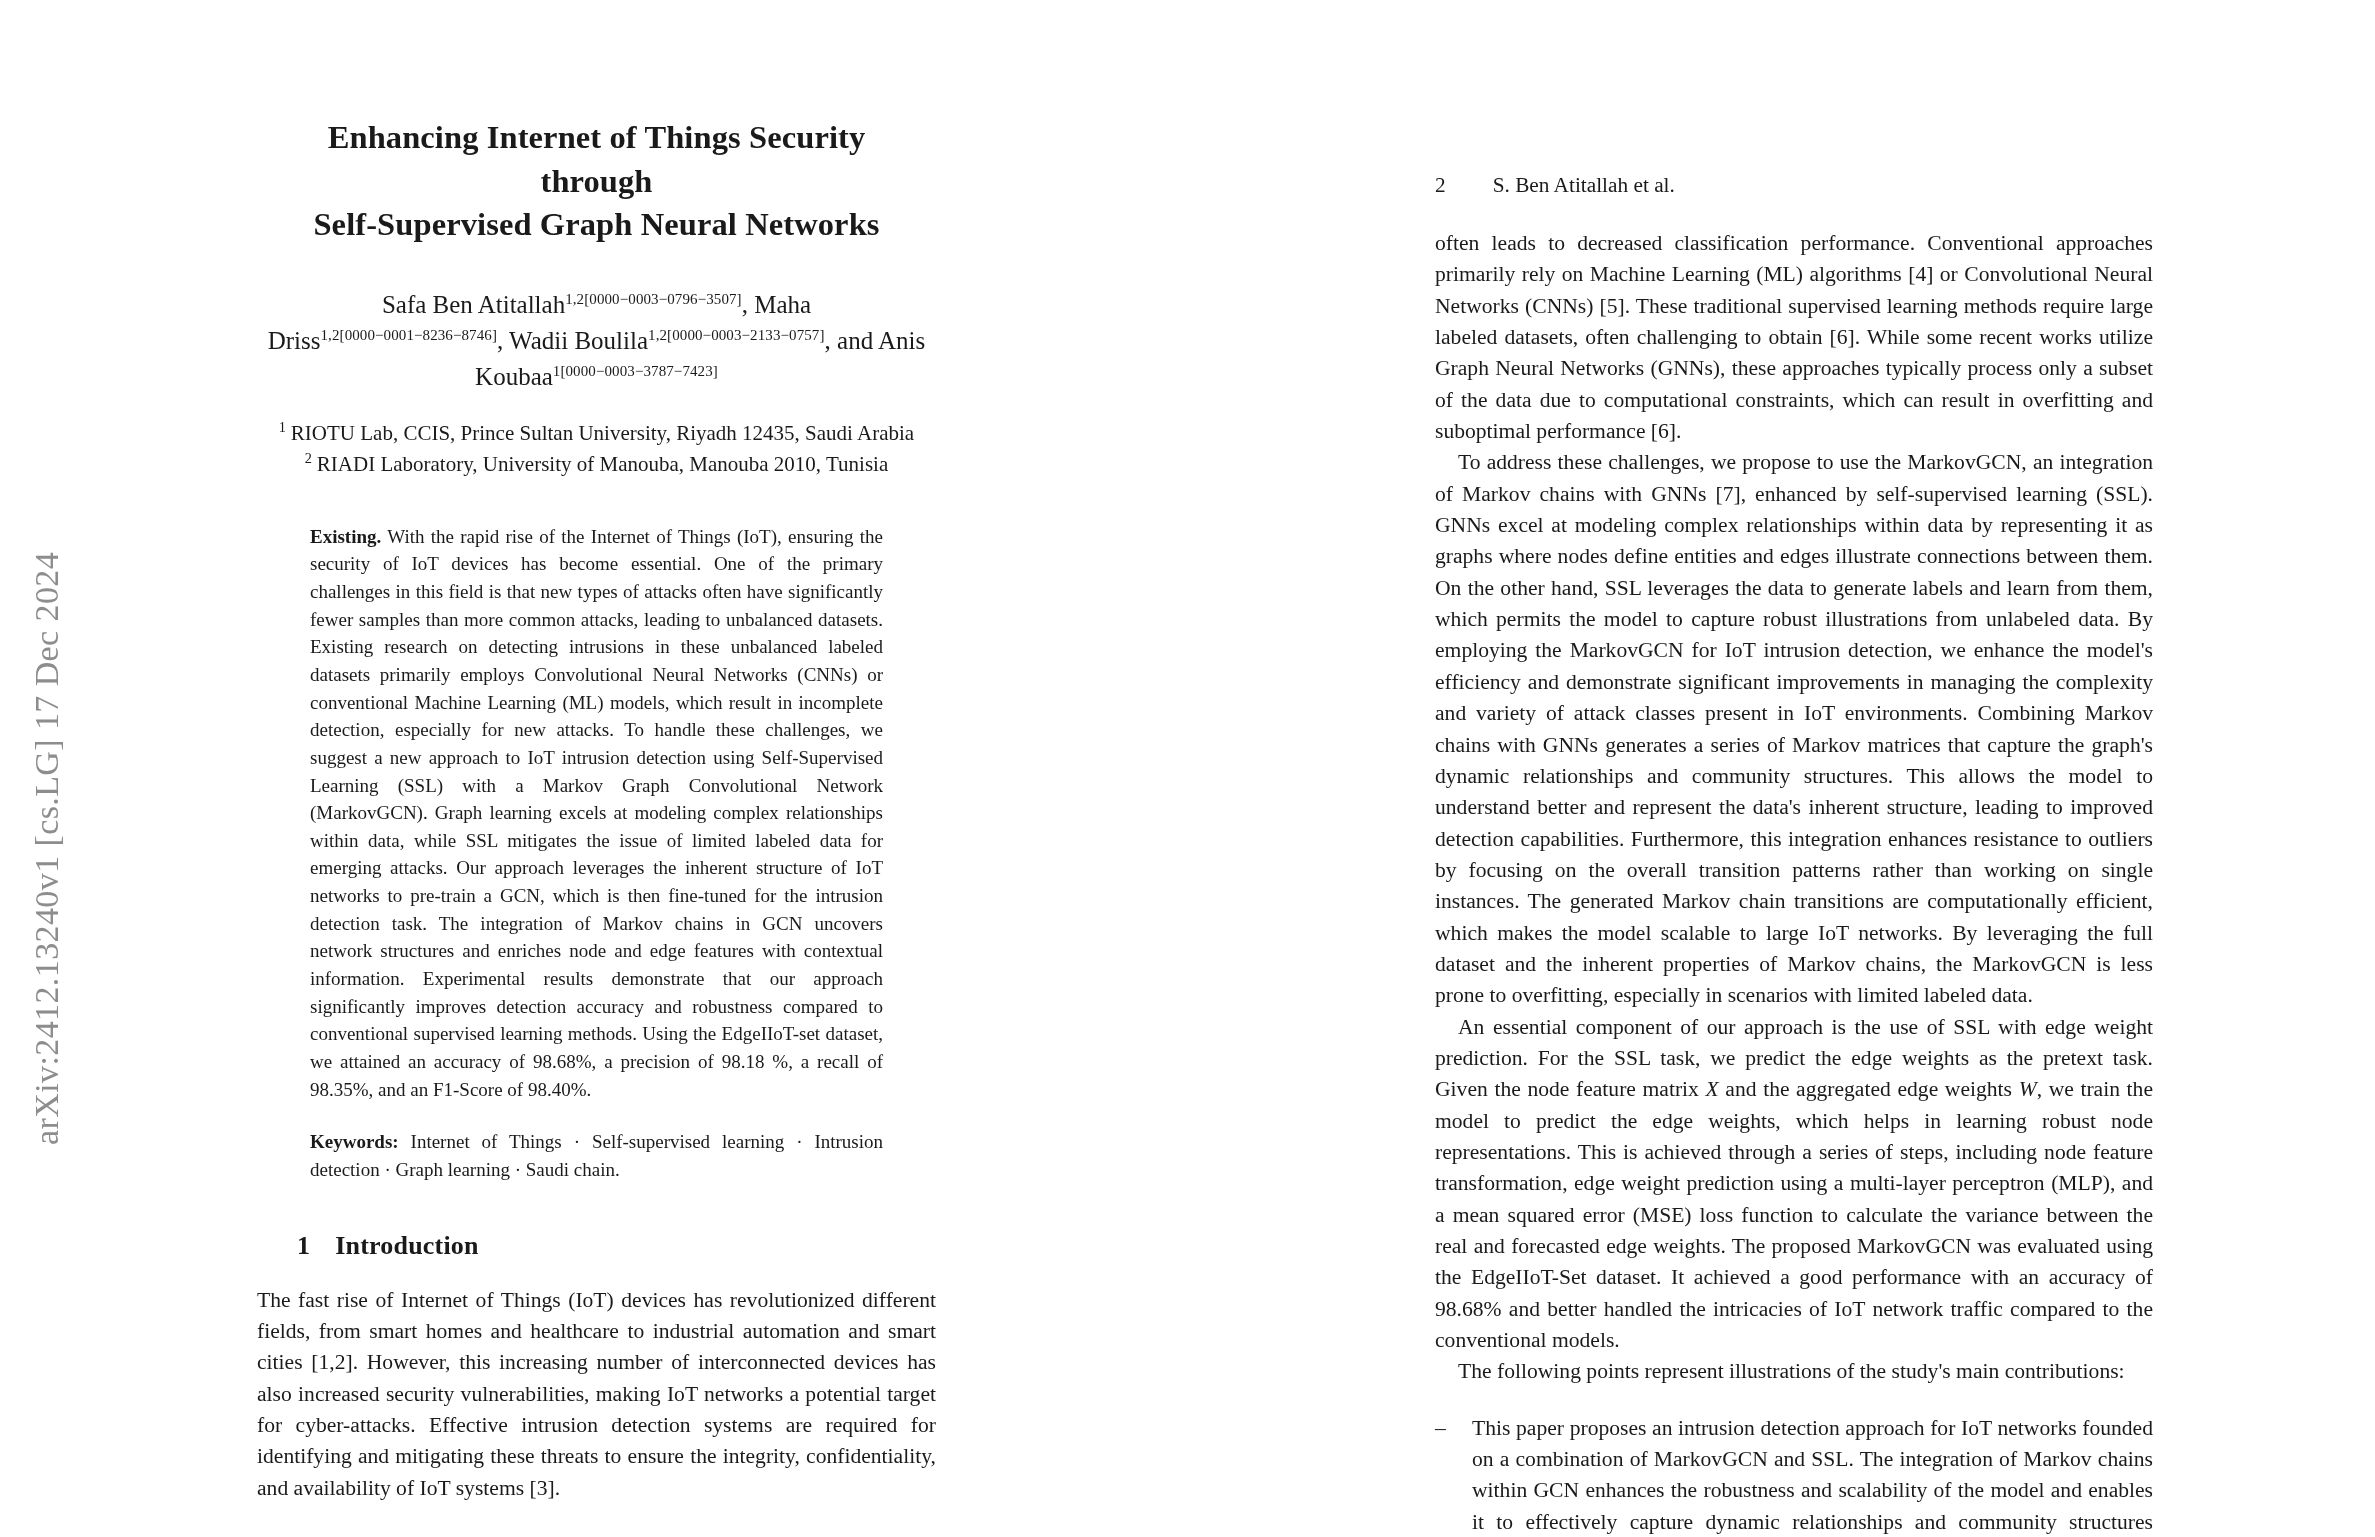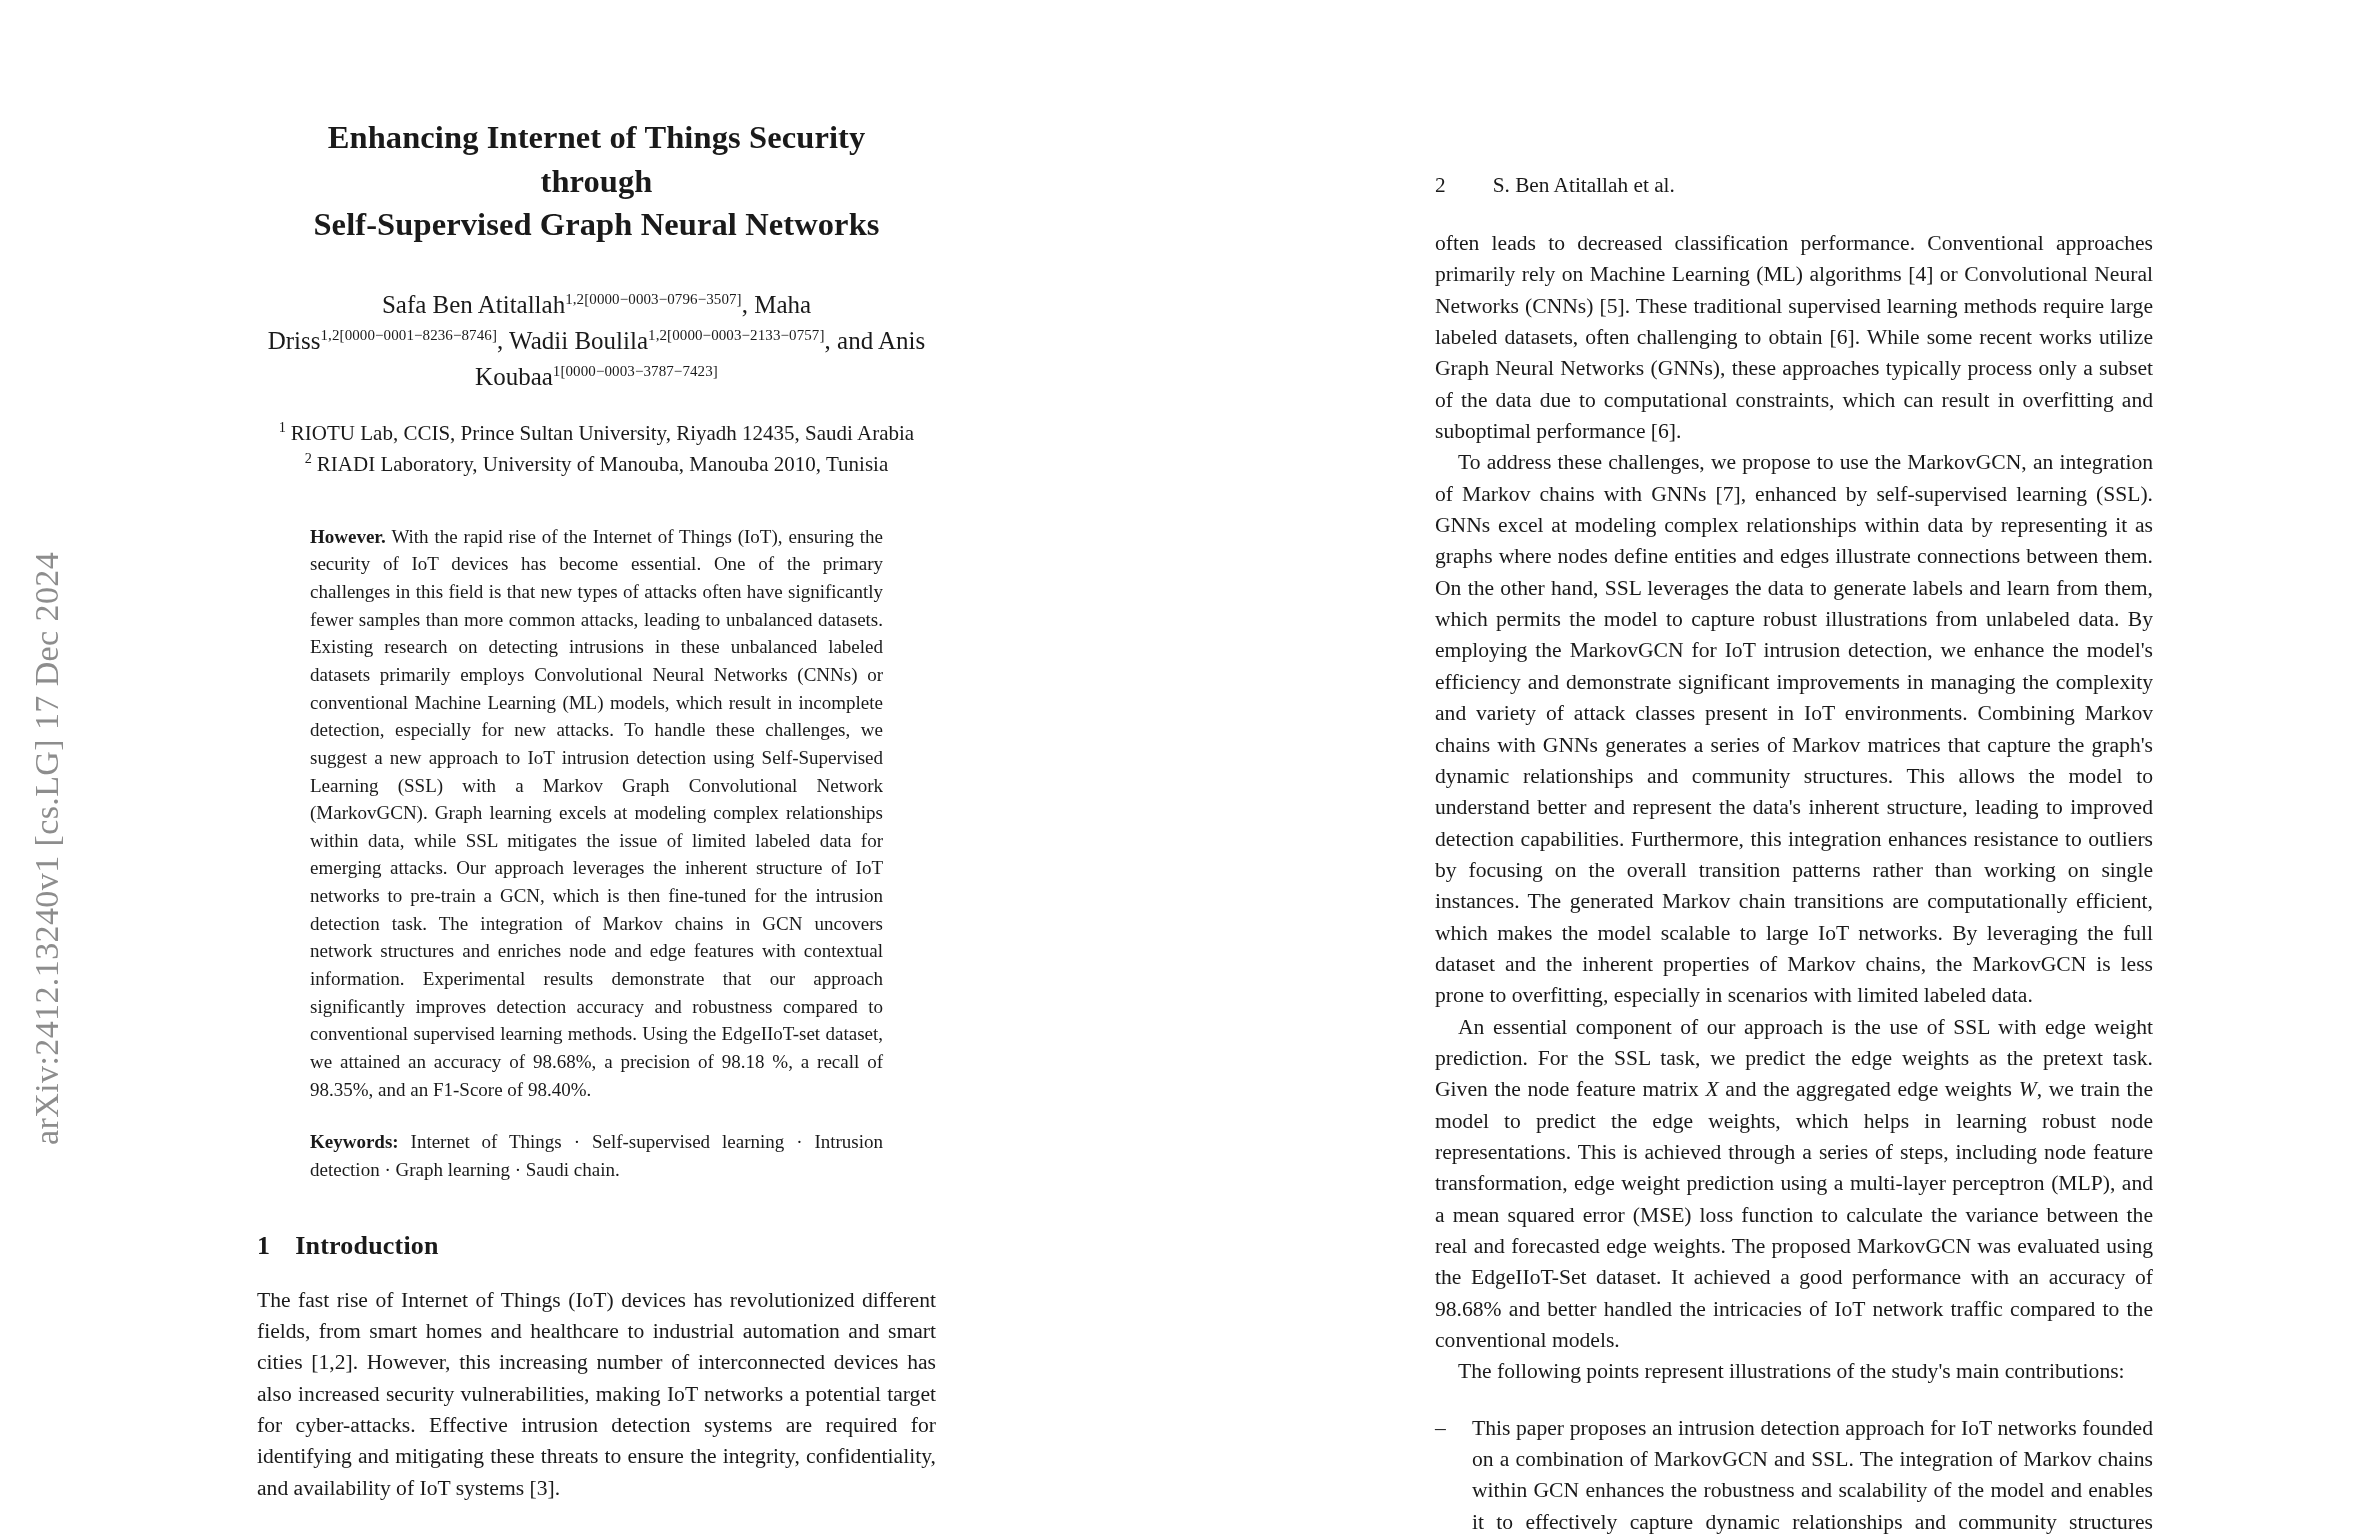--- a/index.html
+++ b/index.html
@@ -113,20 +113,21 @@
     text-align: justify;
   }
   #keywords-block .lead { font-weight: bold; }
 
   
   .section-heading {
     margin-top: 47px;
     font-size: 26px;
     font-weight: bold;
     letter-spacing: 0.2px;
+    margin-left: 40px;
   }
   .section-heading .secnum { margin-right: 25px; }
 
   
   .body-text {
     font-size: 21.6px;
     line-height: 1.452;
     text-align: justify;
     text-justify: inter-word;
     margin: 0;
@@ -184,21 +185,21 @@
     <span>Safa Ben Atitallah</span><sup>1,2[0000−0003−0796−3507]</sup><span>, </span><span>Maha Driss</span><sup>1,2[0000−0001−8236−8746]</sup><span>,</span>
     <span>Wadii Boulila</span><sup>1,2[0000−0003−2133−0757]</sup><span>, and </span><span>Anis Koubaa</span><sup>1[0000−0003−3787−7423]</sup>
   </div>
 
   <div id="affiliations">
     <span class="aff-line"><sup>1</sup><span>RIOTU Lab, CCIS, Prince Sultan University, Riyadh 12435, Saudi Arabia</span></span>
     <span class="aff-line"><sup>2</sup><span>RIADI Laboratory, University of Manouba, Manouba 2010, Tunisia</span></span>
   </div>
 
   <div id="abstract-block">
-    <span class="lead">However.</span>
+    <span class="lead">Existing.</span>
     <span>With the rapid rise of the Internet of Things (IoT), ensuring the security of IoT devices has become essential. One of the primary challenges in this field is that new types of attacks often have significantly fewer samples than more common attacks, leading to unbalanced datasets. Existing research on detecting intrusions in these unbalanced labeled datasets primarily employs Convolutional Neural Networks (CNNs) or conventional Machine Learning (ML) models, which result in incomplete detection, especially for new attacks. To handle these challenges, we suggest a new approach to IoT intrusion detection using Self-Supervised Learning (SSL) with a Markov Graph Convolutional Network (MarkovGCN). Graph learning excels at modeling complex relationships within data, while SSL mitigates the issue of limited labeled data for emerging attacks. Our approach leverages the inherent structure of IoT networks to pre-train a GCN, which is then fine-tuned for the intrusion detection task. The integration of Markov chains in GCN uncovers network structures and enriches node and edge features with contextual information. Experimental results demonstrate that our approach significantly improves detection accuracy and robustness compared to conventional supervised learning methods. Using the EdgeIIoT-set dataset, we attained an accuracy of 98.68%, a precision of 98.18 %, a recall of 98.35%, and an F1-Score of 98.40%.</span>
   </div>
 
   <div id="keywords-block">
     <span class="lead">Keywords:</span>
     <span>Internet of Things · Self-supervised learning · Intrusion detection · Graph learning · Saudi chain.</span>
   </div>
 
   <div class="section-heading">
     <span class="secnum">1</span><span>Introduction</span>

